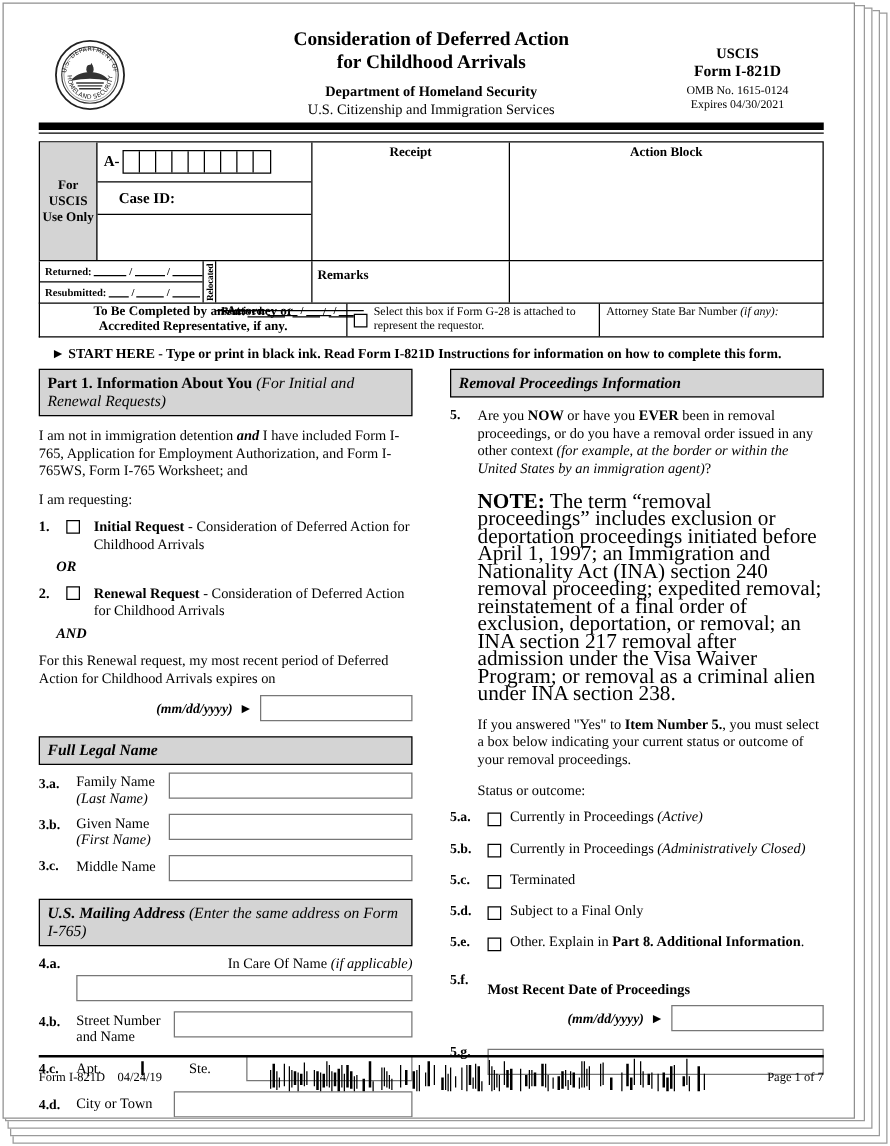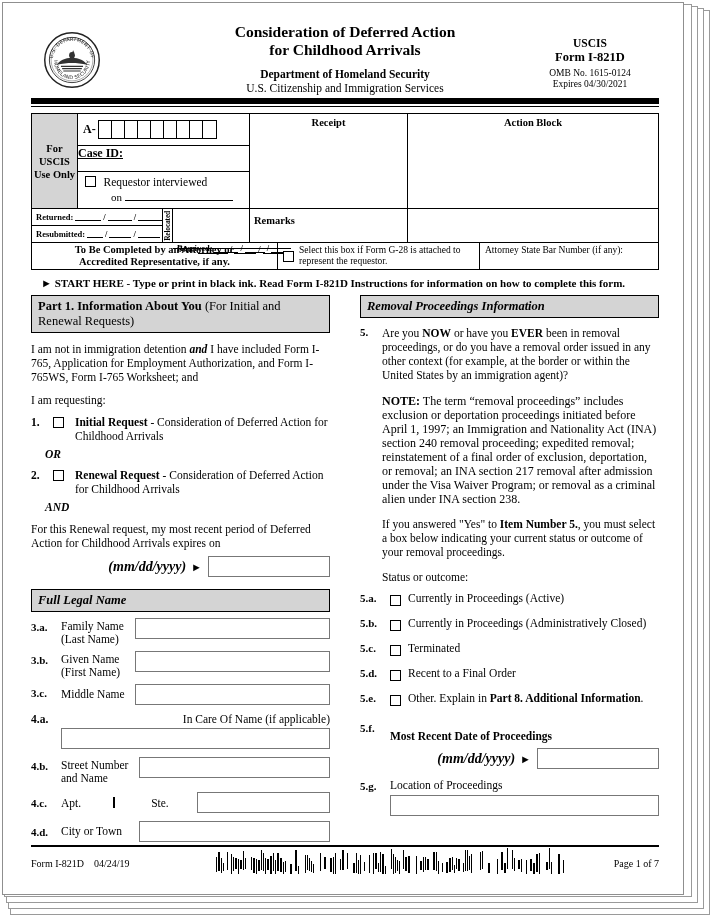--- a/index.html
+++ b/index.html
@@ -70,21 +70,21 @@
     font-size: 10px;
   }
   .col-for {
     width: 46px; background: #d4d4d4;
     border-right: 1.4px solid #000;
     display: flex; align-items: center; justify-content: center;
     text-align: center; font-weight: bold; font-size: 10.5px; line-height: 13px;
   }
   .col-a { width: 172px; border-right: 1.4px solid #000; }
   .row-a { height: 32px; border-bottom: 1.4px solid #000; display: flex; align-items: center; padding-left: 5px; }
-  .row-case { height: 26px; border-bottom: 1.4px solid #000; display: flex; align-items: flex-start; padding-left: 0; text-decoration: underline; }
+  .row-case { height: 26px; border-bottom: 1.4px solid #000; display: flex; align-items: center; padding-left: 17px; }
   .row-int { height: 36px; padding: 4px 0 0 7px; }
   .alabel { font-weight: bold; font-size: 12px; margin-right: 2px; }
   .acells { display: flex; border: 1.2px solid #000; height: 19px; }
   .acells i { display:block; width: 13px; border-right: 1px solid #000; }
   .acells i:last-child { border-right: none; }
   .caseid { font-weight: bold; font-size: 12px; }
   .cb { display:inline-block; width: 11px; height: 11px; border: 1.2px solid #000; background:#fff; vertical-align: -1px; }
   .intline { margin-left: 26px; margin-top: 3px; }
   .ul { display:inline-block; border-bottom: 1.2px solid #000; height: 10px; }
   .col-receipt { width: 158px; border-right: 1.4px solid #000; text-align: center; }
@@ -122,48 +122,48 @@
   }
 
   
   .cols { display: flex; gap: 30px; }
   .col { width: 299px; }
   .secbar {
     background: #d4d4d4; border: 1px solid #000;
     padding: 3px 6px; font-size: 12.5px; line-height: 15px;
   }
   .b { font-weight: bold; }
-  .i { }
+  .i { font-style: italic; }
   .bi { font-weight: bold; font-style: italic; }
   p.body { font-size: 11.5px; line-height: 14px; margin: 9px 0 0 0; }
 
   .itemrow { display: flex; margin-top: 8px; font-size: 11.5px; line-height: 14px; }
   .itemrow .n { width: 22px; flex: none; font-weight: bold; }
   .itemrow .c { width: 22px; flex: none; padding-top: 1px; }
   .itemrow .t { flex: 1; }
   .orand { font-weight: bold; font-style: italic; font-size: 11.5px; margin: 5px 0 0 14px; }
 
   .datearrow { display: flex; align-items: center; justify-content: flex-end; margin-top: 6px; }
-  .datearrow .lbl { font-style: italic; font-weight: bold; font-size: 14px; margin-right: 5px; }
+  .datearrow .lbl { font-style: italic; font-weight: bold; font-size: 11px; margin-right: 5px; }
   .tri { font-size: 11px; margin-right: 6px; }
   .fld { border: 1.4px solid #777; background: #fff; height: 21px; }
 
   .frow { display: flex; align-items: flex-start; margin-top: 6px; font-size: 11.5px; }
   .frow .n { width: 30px; flex: none; font-weight: bold; font-size: 11px; padding-top: 3px; }
   .frow .lab { width: 74px; flex: none; line-height: 12.5px; padding-top: 2px; }
   .frow .fld { flex: 1; }
 
   
   .qrow { display: flex; margin-top: 8px; }
   .qrow .n { width: 22px; flex: none; font-weight: bold; font-size: 11px; }
   .qrow .t { flex: 1; font-size: 11.5px; line-height: 14px; }
   .yn { text-align: right; margin-top: 9px; font-size: 11.5px; }
   .yn .cb { margin-right: 4px; }
   .yn .gap { display: inline-block; width: 14px; }
-  .note { font-size: 12px; line-height: 14px; margin: 12px 0 0 22px; }
+  .note { font-size: 17px; line-height: 14px; margin: 12px 0 0 22px; }
   .ptxt { font-size: 11.5px; line-height: 14px; margin: 11px 0 0 0; }
   .crow { display: flex; margin-top: 7px; align-items: flex-start; }
   .crow .n { width: 30px; flex: none; font-weight: bold; font-size: 11px; padding-top: 1px; }
   .crow .c { width: 18px; flex: none; }
   .crow .t { flex: 1; font-size: 11.5px; line-height: 14px; }
   .crow .t2 { flex: 1; font-size: 11.5px; }
 
   
   .footer { position: absolute; left: 0; right: 0; bottom: 14px; }
   .fline { height: 2.2px; background: #000; }
@@ -239,28 +239,20 @@
                 <i></i>
                 <i></i>
                 <i></i>
                 <i></i>
                 <i></i>
               </span>
         </div>
         <div class="row-case">
           <span class="caseid">Case ID:</span>
         </div>
-        <div class="row-int">
-          <span class="cb"></span>
-          <span style="font-size:11.5px;margin-left:5px;">Requestor interviewed</span>
-          <div class="intline">
-            <span style="font-size:11px;">on</span>
-            <span class="ul" style="width:108px;"></span>
-          </div>
-        </div>
       </div>
 
       <div class="col-receipt">
         <div class="cap">Receipt</div>
       </div>
       <div class="col-action">
         <div class="cap">Action Block</div>
       </div>
     </div>
 
@@ -397,20 +389,24 @@
           </div>
           <div class="fld"></div>
         </div>
 
         <div class="frow">
           <div class="n">3.c.</div>
           <div class="lab" style="padding-top:4px;">Middle Name</div>
           <div class="fld"></div>
         </div>
 
+        <div class="secbar" style="margin-top:14px;">
+          <span class="bi">U.S. Mailing Address</span>
+          <span class="i">(Enter the same address on Form I-765)</span>
+        </div>
 
         <div style="display:flex;margin-top:8px;font-size:11.5px;">
           <div style="width:30px;flex:none;" class="b">4.a.</div>
           <div style="flex:1;text-align:right;">
             <div><span>In Care Of Name</span>
               <span class="i">(if applicable)</span></div>
             <div class="fld" style="margin-top:3px;"></div>
           </div>
         </div>
 
@@ -476,21 +472,21 @@
 
         <div class="crow">
           <div class="n">5.c.</div>
           <div class="c"><span class="cb"></span></div>
           <div class="t"><span>Terminated</span></div>
         </div>
 
         <div class="crow">
           <div class="n">5.d.</div>
           <div class="c"><span class="cb"></span></div>
-          <div class="t"><span>Recent to a Final Order</span></div>
+          <div class="t"><span>Subject to a Final Only</span></div>
         </div>
 
         <div class="crow">
           <div class="n">5.e.</div>
           <div class="c"><span class="cb"></span></div>
           <div class="t"><span>Other.  Explain in </span><span class="b">Part 8. Additional Information</span><span>.</span></div>
         </div>
 
         <div class="crow" style="margin-top:12px;">
           <div class="n">5.f.</div>
@@ -500,21 +496,20 @@
               <span class="lbl">(mm/dd/yyyy)</span>
               <span class="tri">►</span>
               <span class="fld" style="width:122px;"></span>
             </div>
           </div>
         </div>
 
         <div class="crow" style="margin-top:10px;">
           <div class="n">5.g.</div>
           <div style="flex:1;font-size:11.5px;">
-            <div>Location of Proceedings</div>
             <div class="fld" style="margin-top:4px;"></div>
           </div>
         </div>
 
       </div>
     </div>
 
     <div class="footer">
       <div class="fline"></div>
       <div class="frow2">

